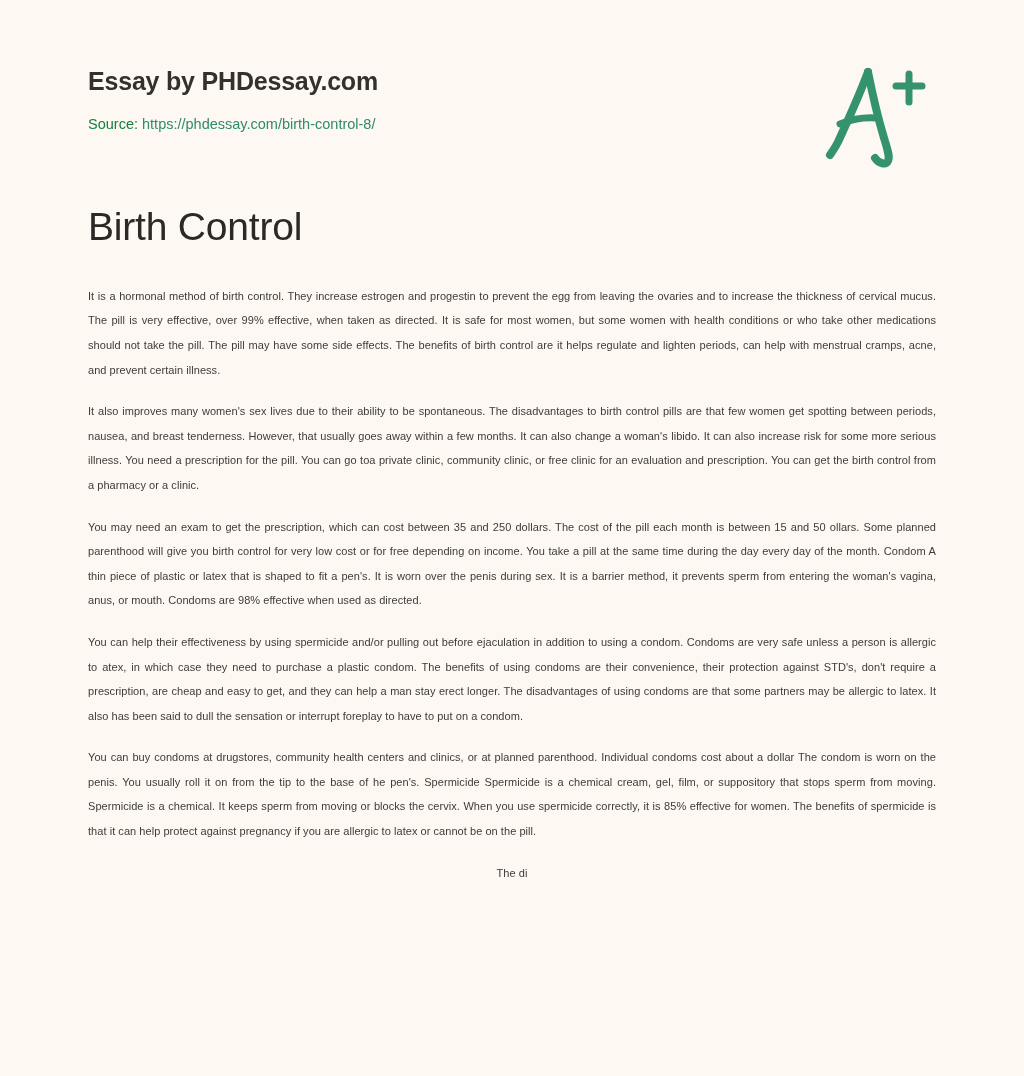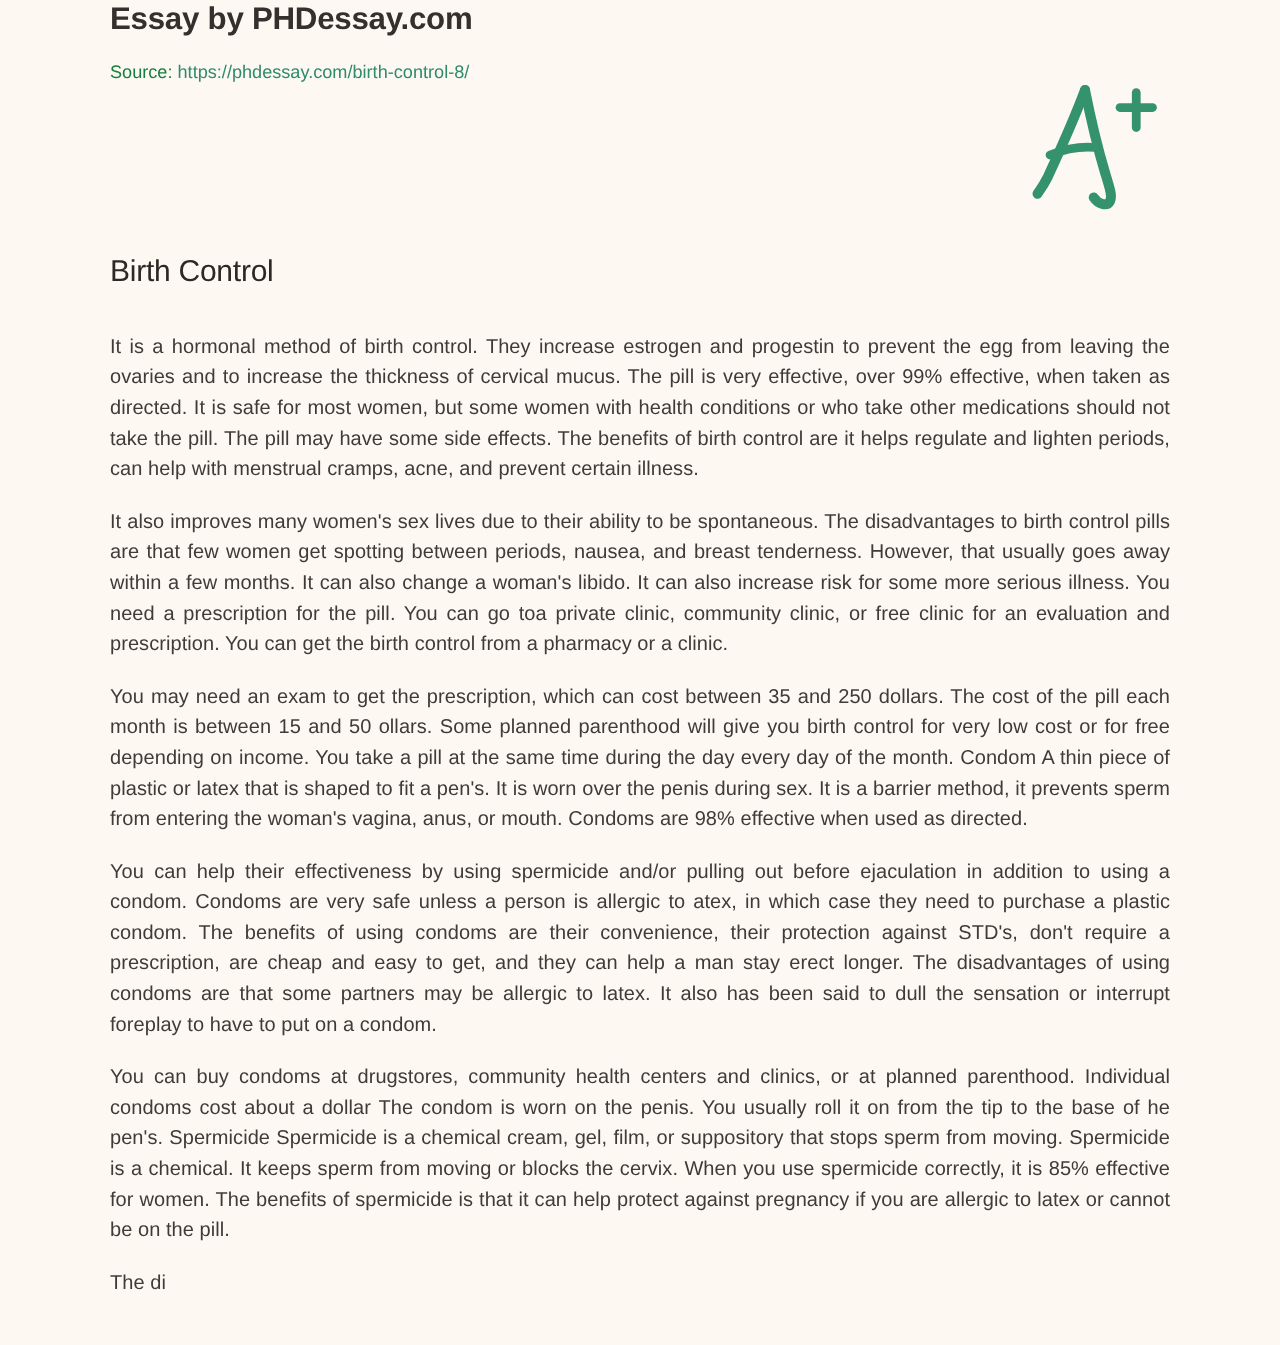--- a/index.html
+++ b/index.html
@@ -19,20 +19,21 @@
     position: relative;
     width: 1024px;
     height: 1076px;
     box-sizing: border-box;
     padding: 0 88px;
   }
 
   
   .header {
     position: relative;
+    padding-top: 66px;
     height: 120px;
     box-sizing: border-box;
   }
 
   .brand-title {
     font-size: 25px;
     font-weight: bold;
     letter-spacing: -0.2px;
     color: #33302d;
     line-height: 1.2;
@@ -60,44 +61,44 @@
     right: 0px;
     top: 58px;
     width: 120px;
     height: 110px;
   }
 
   
   .doc-title {
     margin: 0;
     padding-top: 84px;
-    font-size: 24px;
+    font-size: 39px;
     font-weight: normal;
     color: #2b2926;
     letter-spacing: -0.2px;
     line-height: 1.2;
   }
 
   
   .body-copy {
     padding-top: 33px;
     width: 848px;
   }
 
   .body-copy p {
     margin: 0 0 17px 0;
-    font-size: 16px;
+    font-size: 11px;
     line-height: 24.6px;
     text-align: justify;
     color: #3f3b37;
     letter-spacing: 0.05px;
   }
 
   .body-copy p:last-child {
-    text-align: left;
+    text-align: center;
     margin-bottom: 0;
   }
 </style>
 </head>
 <body>
 
 <div class="page">
 
   <div class="header">
     <div class="brand-title">Essay by PHDessay.com</div>

